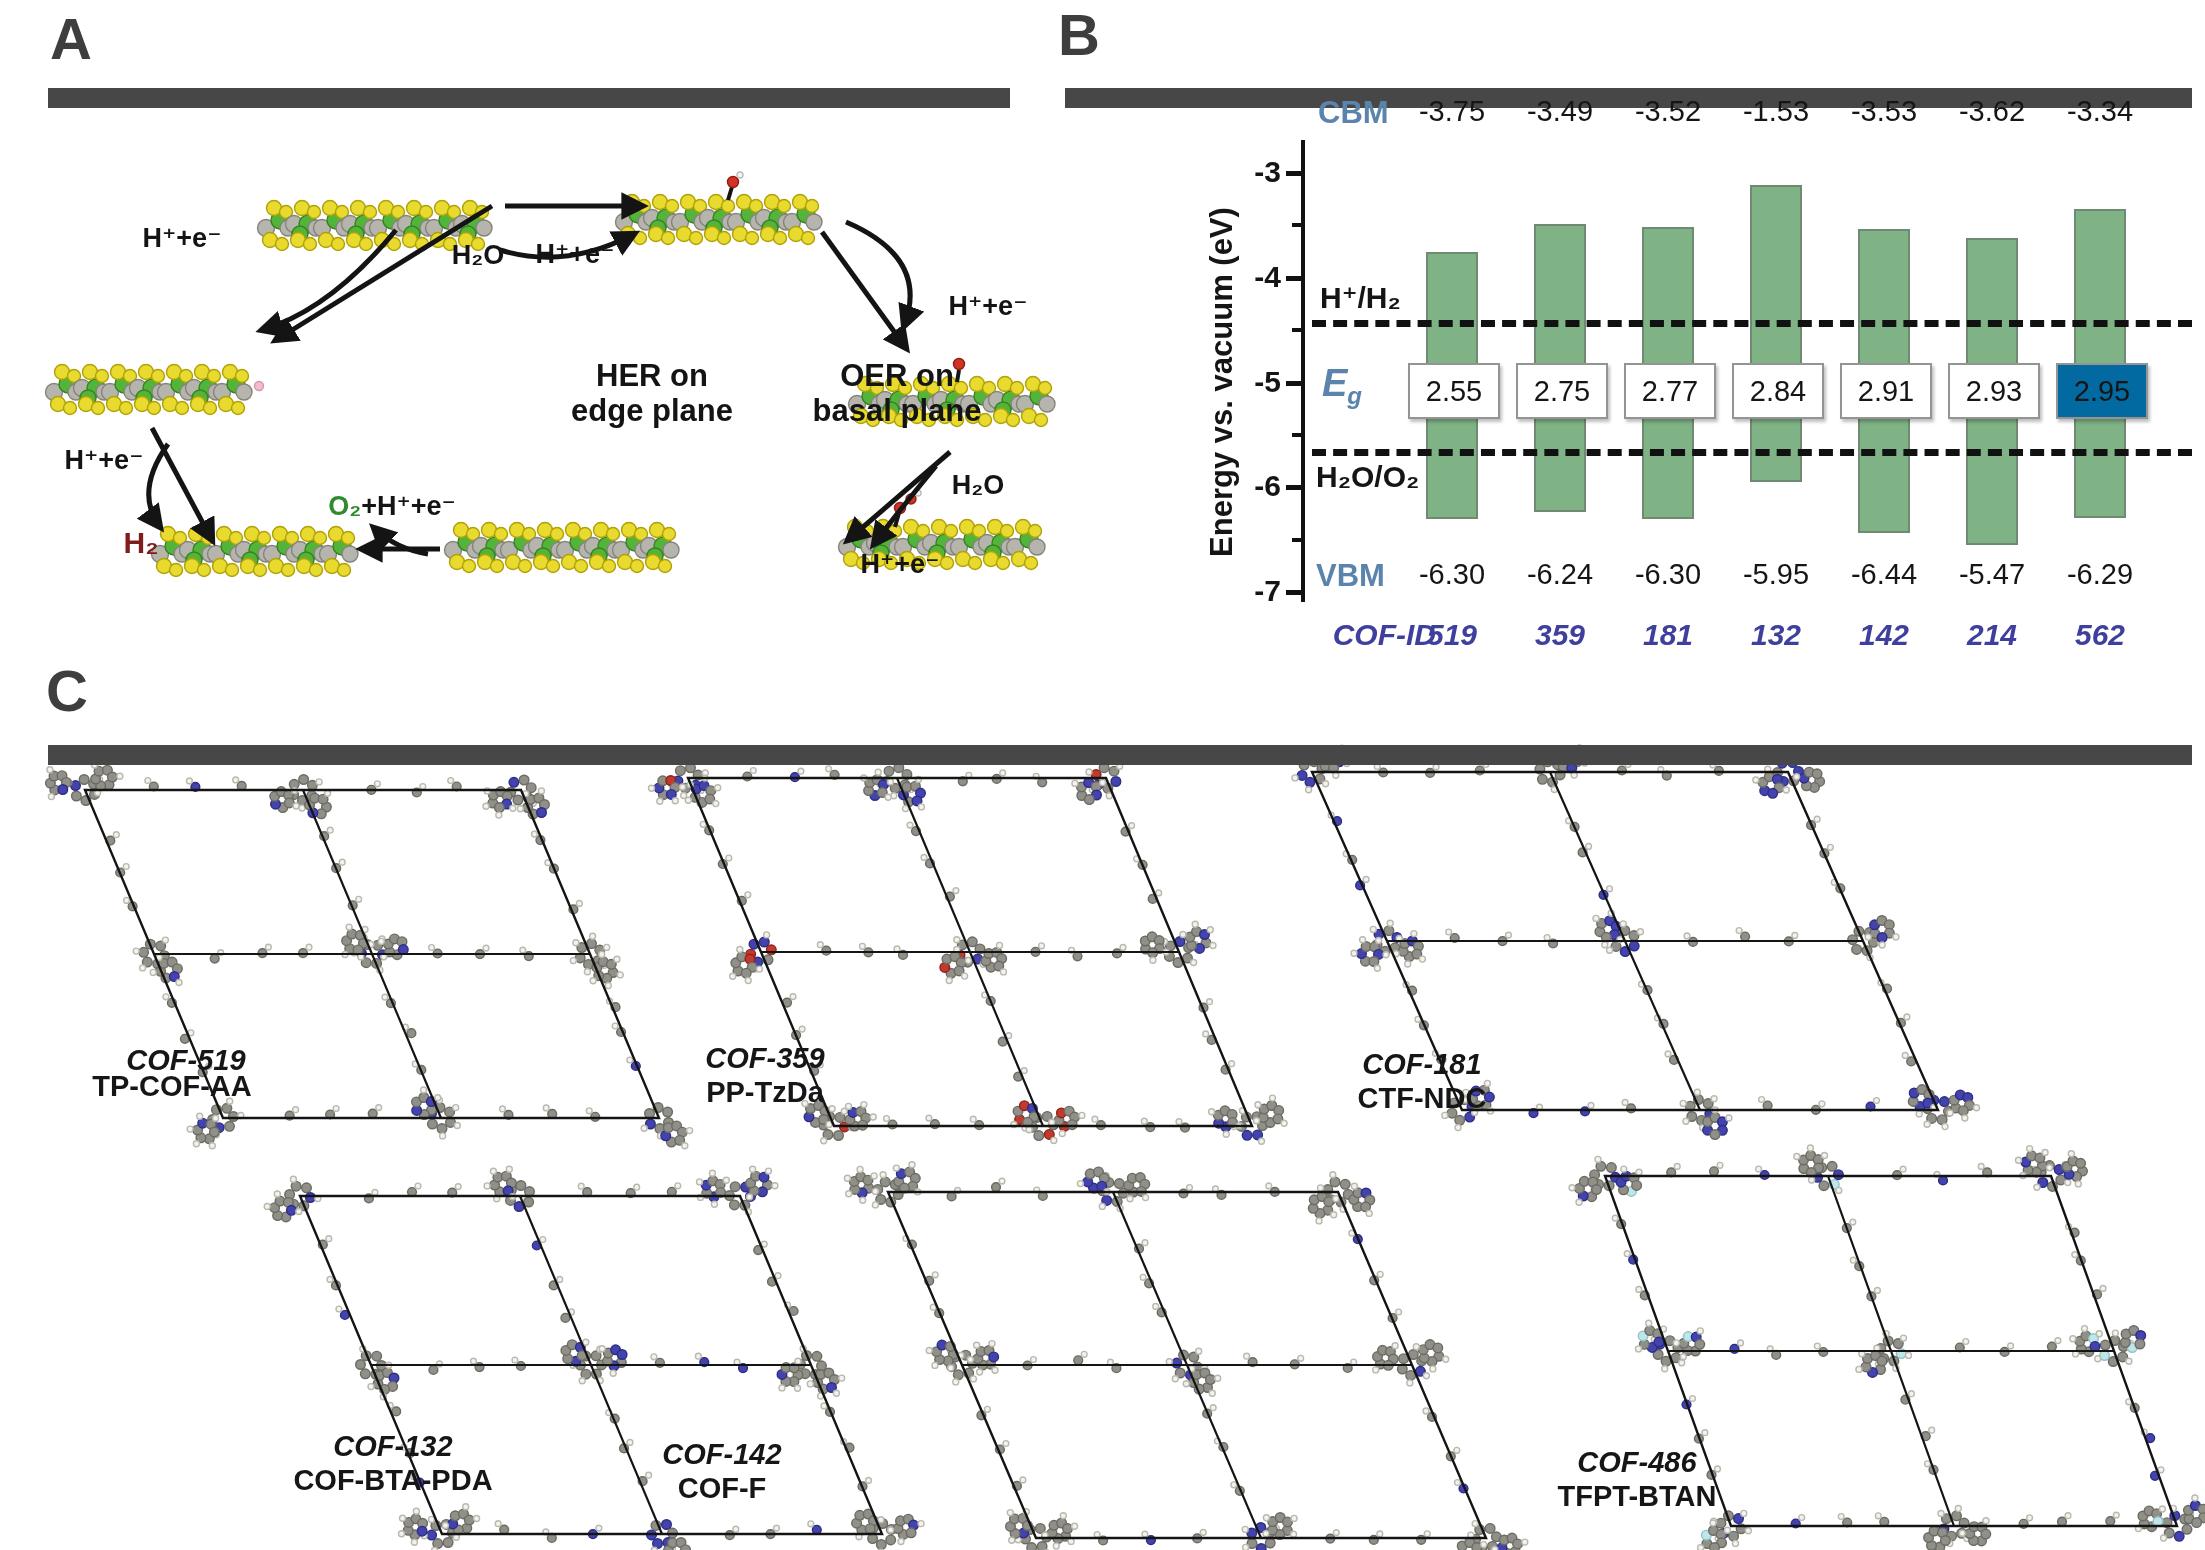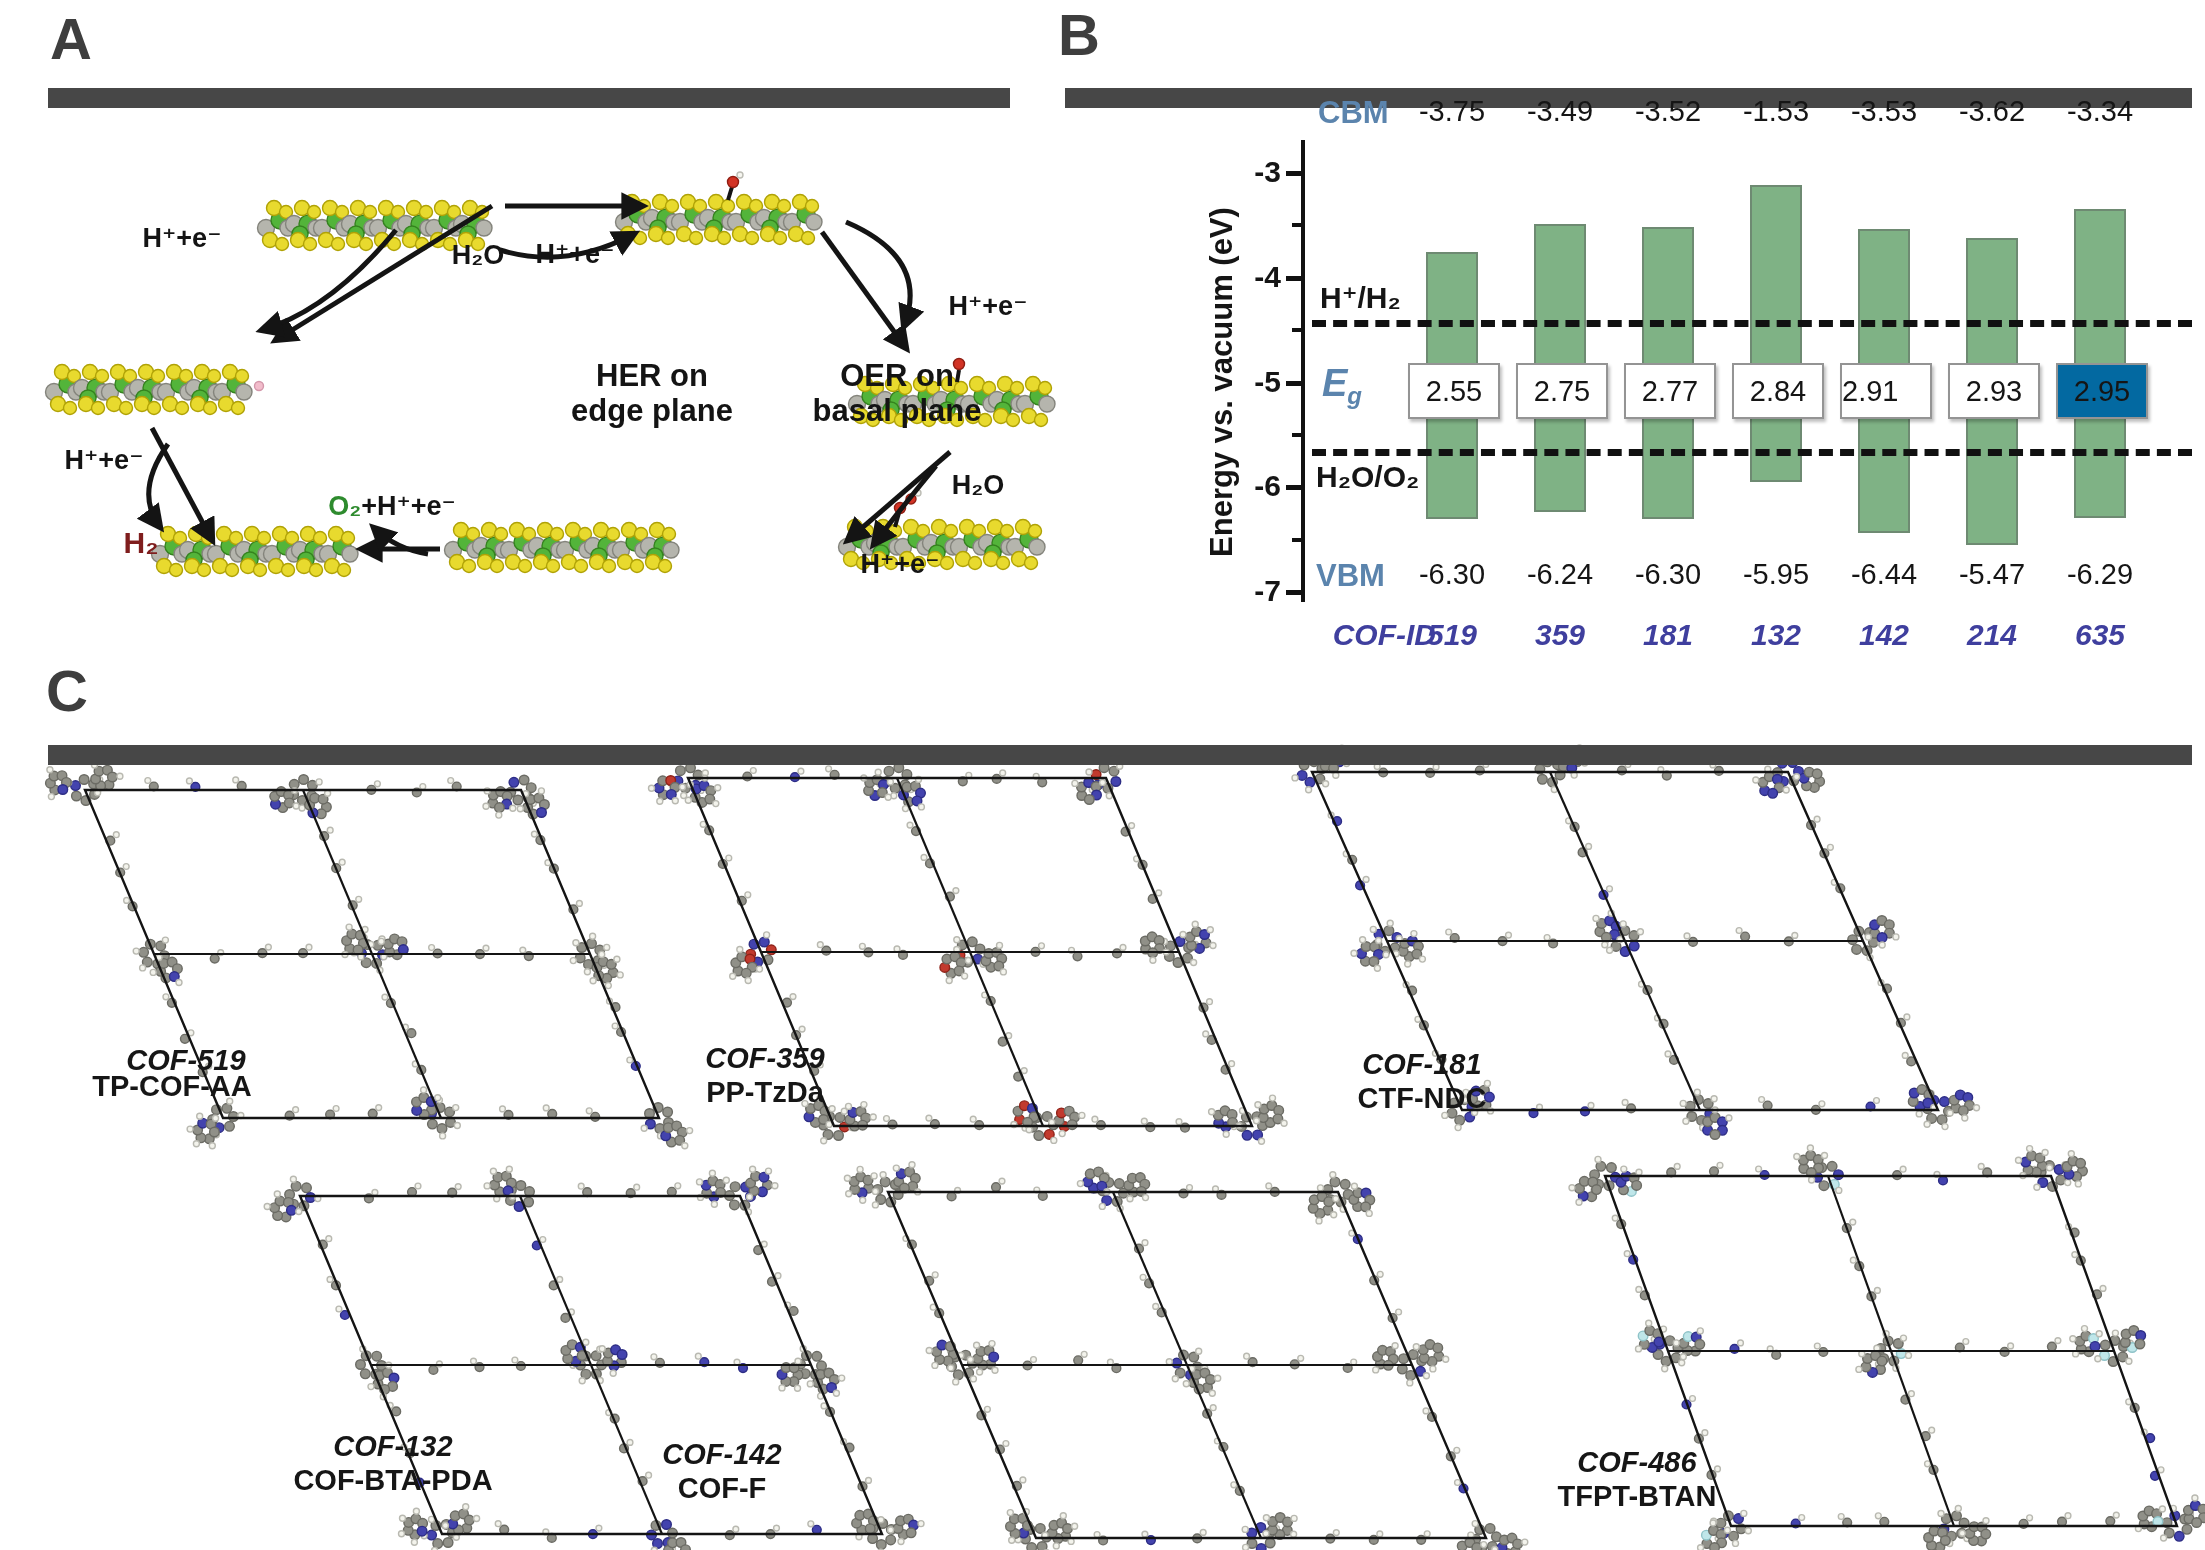--- a/index.html
+++ b/index.html
@@ -2262,30 +2262,30 @@
     <div class="ctxt" style="position: absolute; left: 1830px; top: 95px; width: 108px; text-align: center;">-3.53</div>
     <div class="ctxt" style="position: absolute; left: 1830px; top: 558px; width: 108px; text-align: center;">-6.44</div>
     <div class="ctxt ital b" style="position: absolute; left: 1830px; top: 618px; width: 108px; text-align: center; color: rgb(63, 63, 158); font-size: 30px;">142</div>
     <div style="position: absolute; left: 1966px; top: 237.945px; width: 52px; height: 306.917px; background: rgb(127, 178, 133); border: 2px solid rgb(110, 138, 114); box-sizing: border-box;"></div>
     <div class="ctxt" style="position: absolute; left: 1938px; top: 95px; width: 108px; text-align: center;">-3.62</div>
     <div class="ctxt" style="position: absolute; left: 1938px; top: 558px; width: 108px; text-align: center;">-5.47</div>
     <div class="ctxt ital b" style="position: absolute; left: 1938px; top: 618px; width: 108px; text-align: center; color: rgb(63, 63, 158); font-size: 30px;">214</div>
     <div style="position: absolute; left: 2074px; top: 208.615px; width: 52px; height: 309.012px; background: rgb(127, 178, 133); border: 2px solid rgb(110, 138, 114); box-sizing: border-box;"></div>
     <div class="ctxt" style="position: absolute; left: 2046px; top: 95px; width: 108px; text-align: center;">-3.34</div>
     <div class="ctxt" style="position: absolute; left: 2046px; top: 558px; width: 108px; text-align: center;">-6.29</div>
-    <div class="ctxt ital b" style="position: absolute; left: 2046px; top: 618px; width: 108px; text-align: center; color: rgb(63, 63, 158); font-size: 30px;">635</div>
+    <div class="ctxt ital b" style="position: absolute; left: 2046px; top: 618px; width: 108px; text-align: center; color: rgb(63, 63, 158); font-size: 30px;">562</div>
     <div style="position: absolute; left: 1312px; top: 319.84px; width: 880px; height: 0px; border-top: 7px dashed rgb(17, 17, 17);"></div>
     <div style="position: absolute; left: 1312px; top: 448.683px; width: 880px; height: 0px; border-top: 7px dashed rgb(17, 17, 17);"></div>
     <div class="ctxt b" style="position: absolute; left: 1320px; top: 280px; font-size: 30px;">H⁺/H₂</div>
     <div class="ctxt b" style="position: absolute; left: 1316px; top: 460px; font-size: 30px;">H₂O/O₂</div>
     <div class="ctxt" style="position: absolute; left: 1408px; top: 363px; width: 88px; height: 52px; line-height: 52px; text-align: center; background: rgb(255, 255, 255); border: 2px solid rgb(148, 148, 148); box-shadow: rgba(0, 0, 0, 0.25) 2px 3px 3px;">2.55</div>
     <div class="ctxt" style="position: absolute; left: 1516px; top: 363px; width: 88px; height: 52px; line-height: 52px; text-align: center; background: rgb(255, 255, 255); border: 2px solid rgb(148, 148, 148); box-shadow: rgba(0, 0, 0, 0.25) 2px 3px 3px;">2.75</div>
     <div class="ctxt" style="position: absolute; left: 1624px; top: 363px; width: 88px; height: 52px; line-height: 52px; text-align: center; background: rgb(255, 255, 255); border: 2px solid rgb(148, 148, 148); box-shadow: rgba(0, 0, 0, 0.25) 2px 3px 3px;">2.77</div>
     <div class="ctxt" style="position: absolute; left: 1732px; top: 363px; width: 88px; height: 52px; line-height: 52px; text-align: center; background: rgb(255, 255, 255); border: 2px solid rgb(148, 148, 148); box-shadow: rgba(0, 0, 0, 0.25) 2px 3px 3px;">2.84</div>
-    <div class="ctxt" style="position: absolute; left: 1840px; top: 363px; width: 88px; height: 52px; line-height: 52px; text-align: left; background: rgb(255, 255, 255); border: 2px solid rgb(148, 148, 148); box-shadow: rgba(0, 0, 0, 0.25) 2px 3px 3px;">2.91</div>
+    <div class="ctxt" style="position: absolute; left: 1840px; top: 363px; width: 88px; height: 52px; line-height: 52px; text-align: center; background: rgb(255, 255, 255); border: 2px solid rgb(148, 148, 148); box-shadow: rgba(0, 0, 0, 0.25) 2px 3px 3px;">2.91</div>
     <div class="ctxt" style="position: absolute; left: 1948px; top: 363px; width: 88px; height: 52px; line-height: 52px; text-align: center; background: rgb(255, 255, 255); border: 2px solid rgb(148, 148, 148); box-shadow: rgba(0, 0, 0, 0.25) 2px 3px 3px;">2.93</div>
     <div class="ctxt" style="position: absolute; left: 2056px; top: 363px; width: 88px; height: 52px; line-height: 52px; text-align: center; background: #0369a1; border: 2px solid rgb(148, 148, 148); box-shadow: rgba(0, 0, 0, 0.25) 2px 3px 3px;">2.95</div>
     <div class="ctxt b" style="position: absolute; left: 1318px; top: 95px; color: rgb(91, 132, 173); font-size: 31px;">CBM</div>
     <div class="ctxt b" style="position: absolute; left: 1316px; top: 558px; color: rgb(91, 132, 173); font-size: 31px;">VBM</div>
     <div class="ctxt b ital" style="position: absolute; left: 1322px; top: 362px; color: rgb(91, 132, 173); font-size: 38px;"><span>E</span><span style="font-size: 24px; vertical-align: -8px;">g</span></div>
     <div class="ctxt b ital" style="position: absolute; left: 1240px; top: 618px; width: 196px; text-align: right; color: rgb(63, 63, 158); font-size: 30px;">COF-ID</div>
     <div class="clab ital" style="position: absolute; left: 16px; top: 1036px; width: 340px; margin-top: 8px;">COF-519</div>
     <div class="clab" style="position: absolute; left: 2px; top: 1070px; width: 340px;">TP-COF-AA</div>
     <div class="clab ital" style="position: absolute; left: 595px; top: 1042px; width: 340px;">COF-359</div>
     <div class="clab" style="position: absolute; left: 595px; top: 1076px; width: 340px;">PP-TzDa</div>

